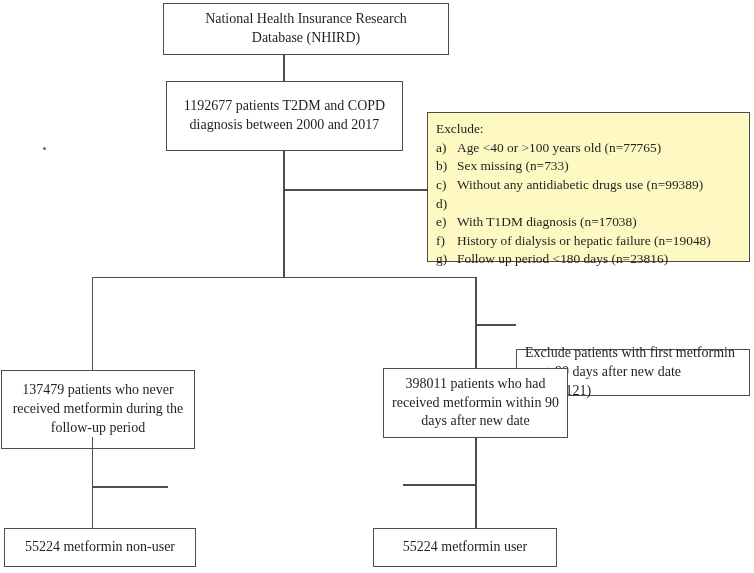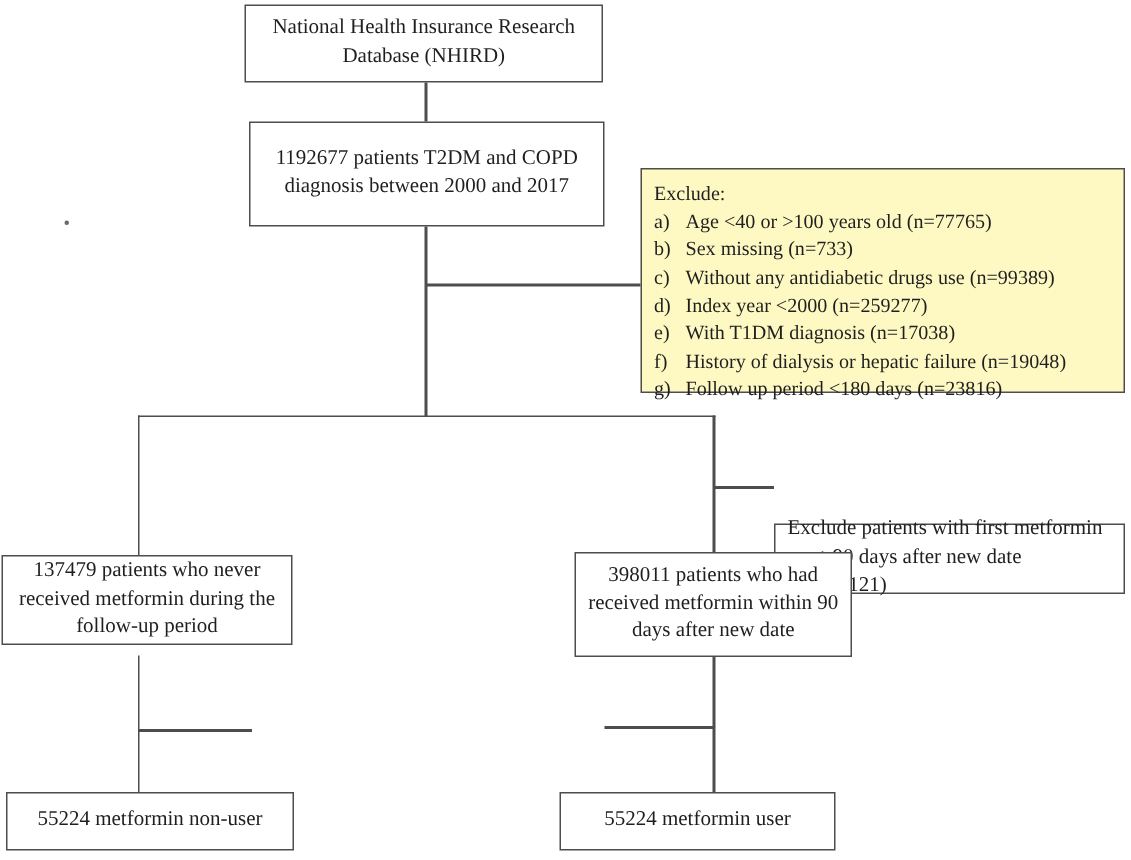--- a/index.html
+++ b/index.html
@@ -69,21 +69,21 @@
     height: 3px;
     border-radius: 50%;
     background: #6a6a6a;
   }
 </style>
 </head>
 <body>
 
 <div class="canvas">
 
-  <div class="box" style="left:163px; top:3px; width:239px; height:52px;">
+  <div class="box" style="left:163px; top:3px; width:286px; height:52px;">
     <span>National Health Insurance Research
 Database (NHIRD)</span>
   </div>
 
   <div class="box" style="left:166px; top:81px; width:237px; height:70px;">
     <span>1192677 patients T2DM and COPD
 diagnosis between 2000 and 2017</span>
   </div>
 
   <div class="exclude-box" style="left:427px; top:112px; width:323px; height:150px;">
@@ -95,42 +95,41 @@
     <div class="exclude-row">
       <span class="exclude-letter">b)</span>
       <span class="exclude-text">Sex missing (n=733)</span>
     </div>
     <div class="exclude-row">
       <span class="exclude-letter">c)</span>
       <span class="exclude-text">Without any antidiabetic drugs use (n=99389)</span>
     </div>
     <div class="exclude-row">
       <span class="exclude-letter">d)</span>
-      <span class="exclude-text">Index year &lt;2000 (n=259277)</span>
     </div>
     <div class="exclude-row">
       <span class="exclude-letter">e)</span>
       <span class="exclude-text">With T1DM diagnosis (n=17038)</span>
     </div>
     <div class="exclude-row">
       <span class="exclude-letter">f)</span>
       <span class="exclude-text">History of dialysis or hepatic failure (n=19048)</span>
     </div>
     <div class="exclude-row">
       <span class="exclude-letter">g)</span>
       <span class="exclude-text">Follow up period &lt;180 days (n=23816)</span>
     </div>
   </div>
 
   <div class="box left-align" style="left:516px; top:301px; width:234px; height:47px; padding-left:8px;">
     <span>Exclude patients with first metformin
 use &gt;90 days after new date (n=160121)</span>
   </div>
 
-  <div class="box" style="left:1px; top:370px; width:194px; height:60px;">
+  <div class="box" style="left:1px; top:370px; width:194px; height:79px;">
     <span>137479 patients who never
 received metformin during the
 follow-up period</span>
   </div>
 
   <div class="box" style="left:383px; top:368px; width:185px; height:70px;">
     <span>398011 patients who had
 received  metformin within 90
 days after new date</span>
   </div>

